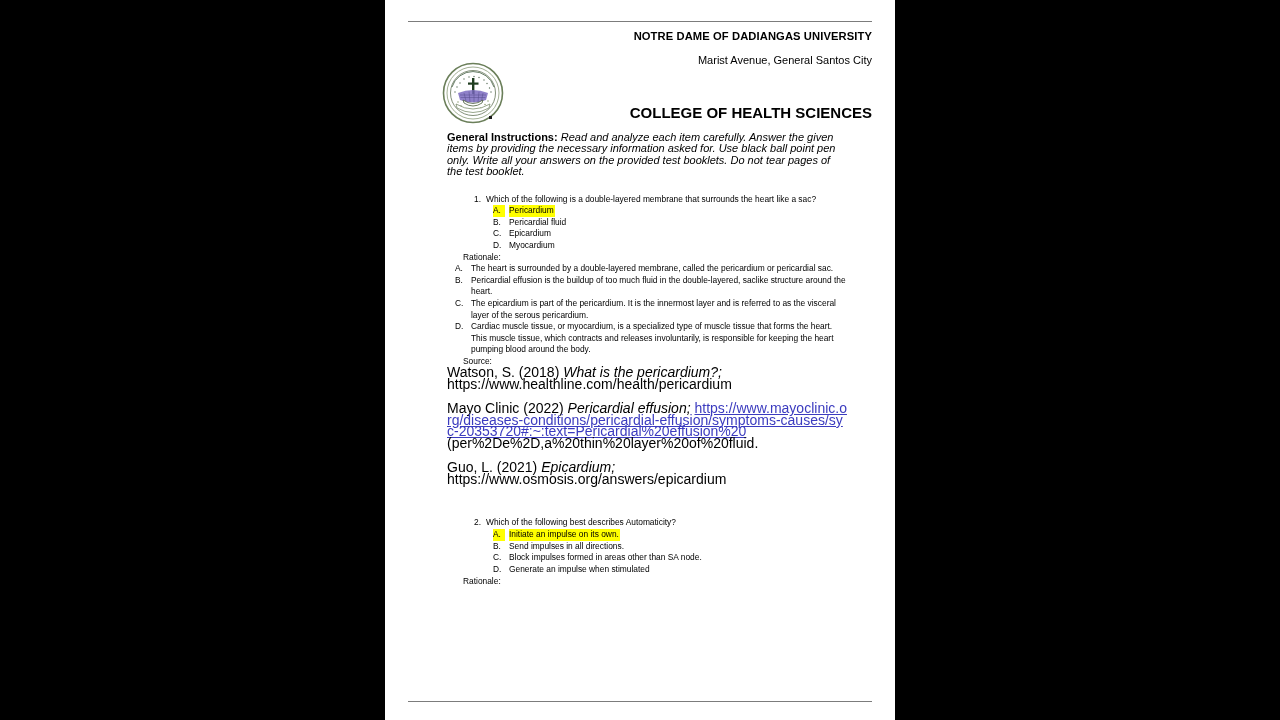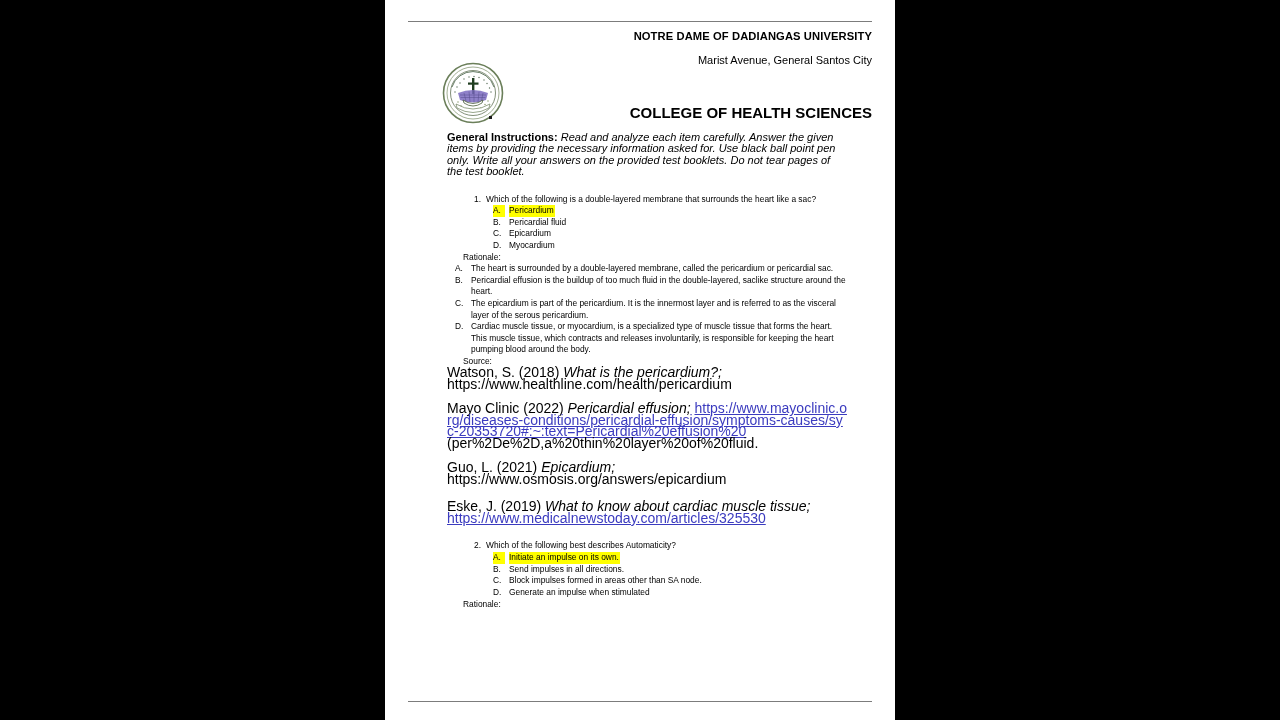--- a/index.html
+++ b/index.html
@@ -343,25 +343,20 @@
         <div class="gap-13"></div>
 
         <div class="srcline">
           <span>Guo, L. (2021)</span>
           <i>Epicardium;</i>
           <span class="urlplain">https://www.osmosis.org/answers/epicardium</span>
         </div>
 
         <div class="gap-16"></div>
 
-        <div class="srcline">
-          <span>Eske, J. (2019)</span>
-          <i>What to know about cardiac muscle tissue;</i><br>
-          <a class="urllink" href="#">https://www.medicalnewstoday.com/articles/325530</a>
-        </div>
 
         <div class="gap-16"></div>
 
         <div class="qitem">
           <span class="qnum">2.</span>
           <span class="qtext">Which of the following best describes Automaticity?</span>
         </div>
 
         <div class="optlist">
           <div class="optitem">

